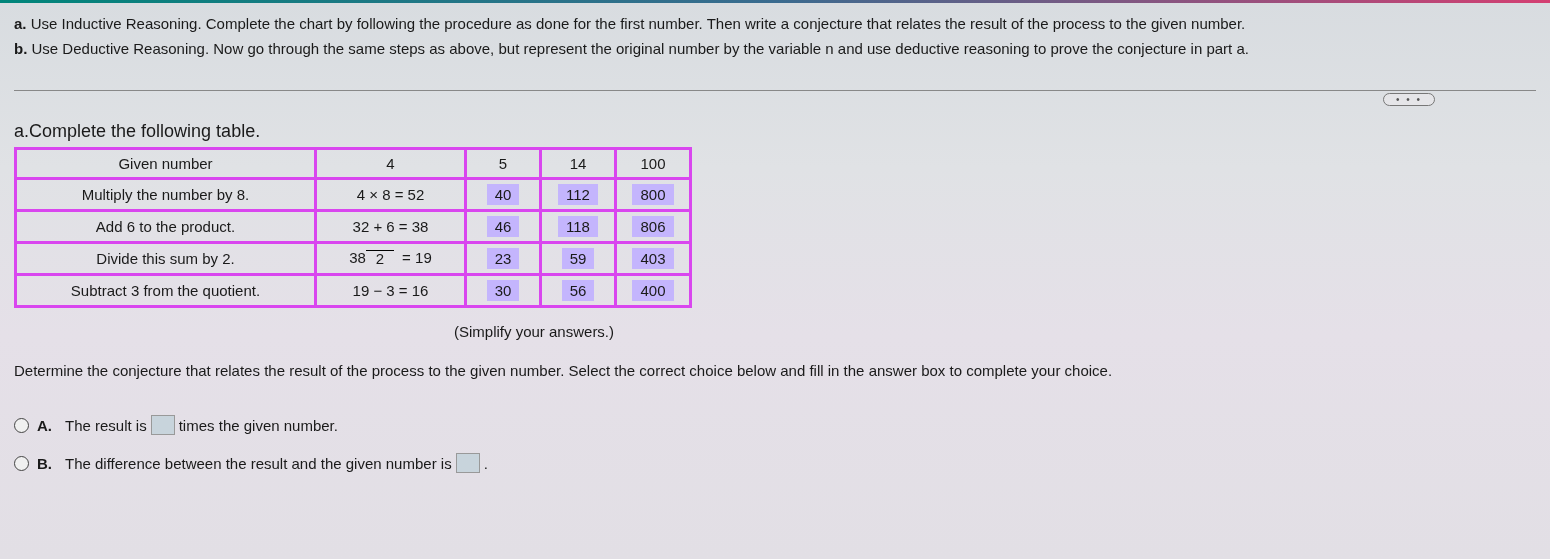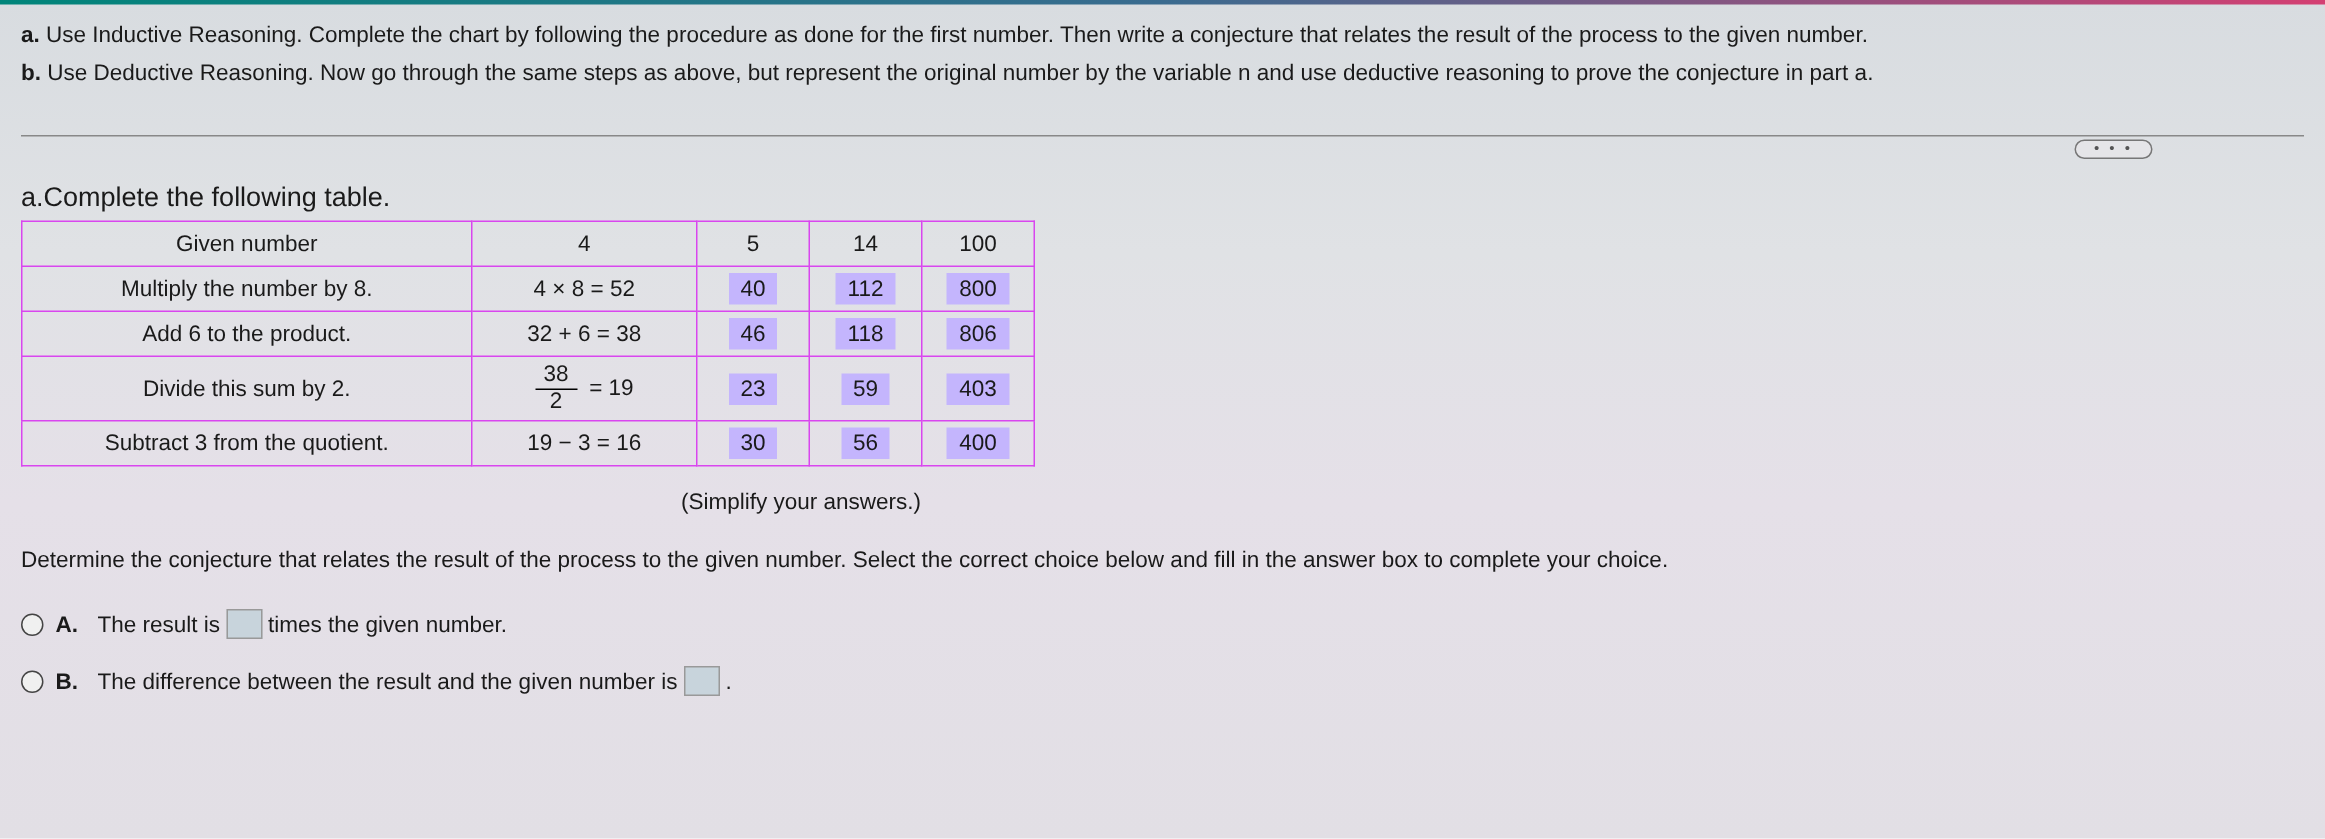--- a/index.html
+++ b/index.html
@@ -51,21 +51,21 @@
     }
     .subheading {
       margin-top: 30px;
       margin-bottom: 5px;
       font-size: 18px;
     }
     table {
       border-collapse: collapse;
     }
     table th, table td {
-      border: 1px solid #d946ef;
+      border: 3px solid #d946ef;
       text-align: center;
       padding: 4px 0;
       height: 30px;
     }
     td.rowlabel {
       width: 300px;
     }
     td.col-example {
       width: 150px;
     }
@@ -85,37 +85,37 @@
       display: block;
     }
     .frac-line {
       display: inline-block;
       border-top: 1px solid #000;
       width: 28px;
       text-align: center;
     }
     .frac-wrap {
       display: inline-flex;
-      flex-direction: column;
+      flex-direction: row;
       align-items: center;
       vertical-align: middle;
     }
     .eq-part {
       display: inline-block;
       vertical-align: middle;
       margin-left: 4px;
     }
     .simplify-note {
       margin-top: 15px;
       margin-left: 440px;
       font-size: 15px;
     }
     .question-text {
       margin-top: 22px;
-      margin-bottom: 24px;
+      margin-bottom: 36px;
     }
     .choice {
       display: flex;
       align-items: center;
       margin-bottom: 18px;
     }
     .radio {
       width: 15px;
       height: 15px;
       border: 1.5px solid #444;

